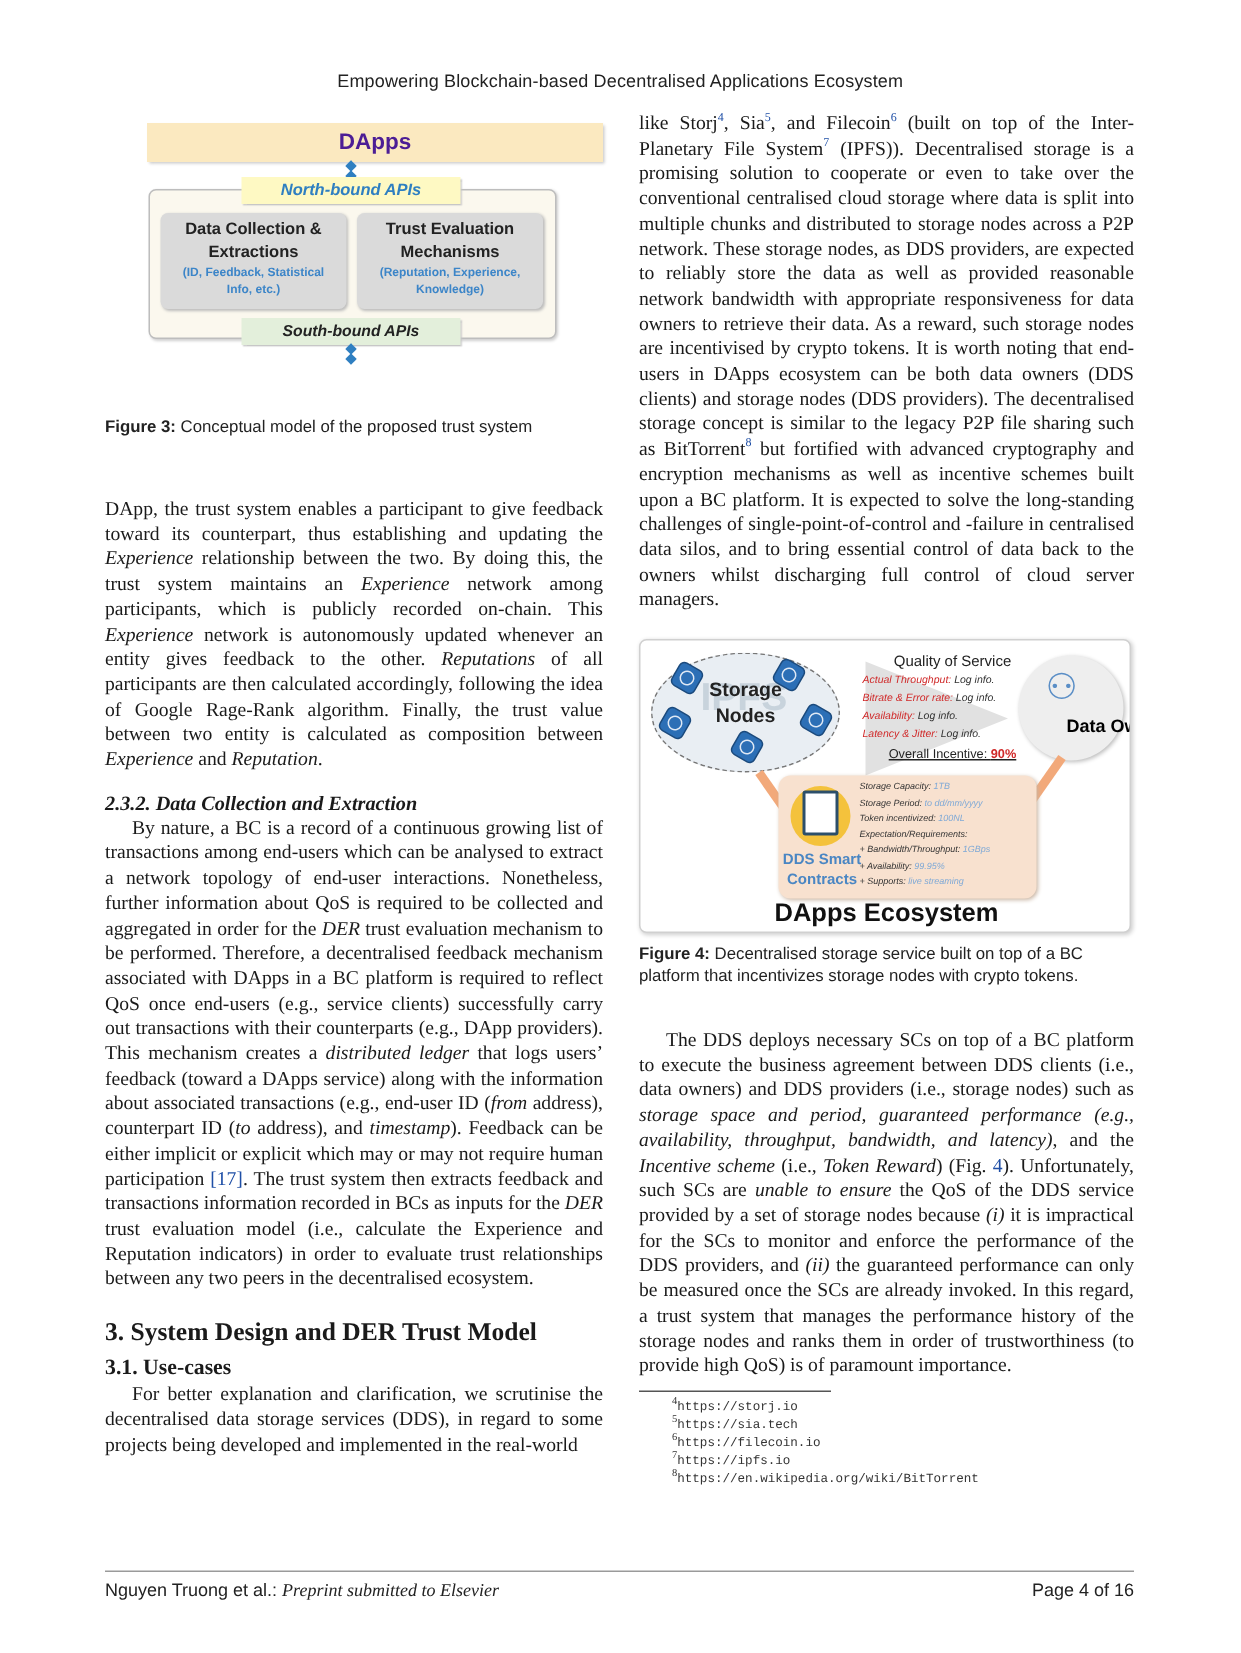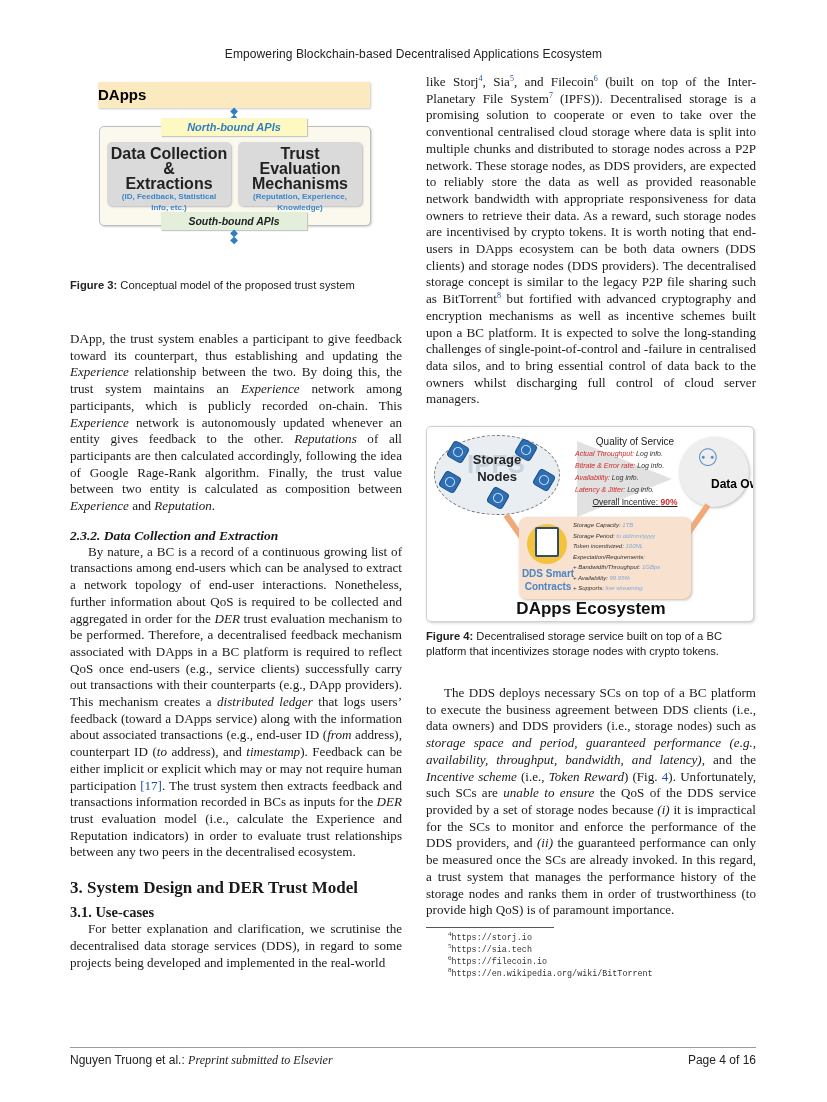--- a/index.html
+++ b/index.html
@@ -21,42 +21,42 @@
   }
   .body-text p { text-indent: 0; }
   .body-text p.indent { text-indent: 18px; }
   .body-text em { font-style: italic; }
   .ref { color: #1f4fa6; }
   sup { font-size: 8px; vertical-align: super; line-height: 0; }
 
   
   .fig3 { position: relative; width: 290px; height: 192px; margin-left: 28px; }
   .f3-dapps {
-    position: absolute; left: 0; top: 8px; width: 272px; height: 26px;
+    position: absolute; left: 0; top: 8px; width: 304px; height: 26px;
     background: #fbe9c0; box-shadow: 1px 1px 2px #c9c9c9;
     font-family: "Liberation Sans", sans-serif; font-weight: bold; font-size: 15px;
-    color: #000000; text-align: left; line-height: 26px;
+    color: #4c1d95; text-align: center; line-height: 26px;
   }
   .f3-outer {
     position: absolute; left: 1px; top: 52px; width: 272px; height: 100px;
     background: #fbf8ee; border: 1px solid #bdbdbd; border-radius: 5px;
     box-shadow: 1px 1px 2px #d0d0d0;
   }
   .f3-north {
     position: absolute; left: 63px; top: 44px; width: 146px; height: 18px;
     background: #fef9c3; box-shadow: 1px 1px 1px #c7c7c7;
     font-family: "Liberation Sans", sans-serif; font-weight: bold; font-style: italic;
     font-size: 11px; color: #2f7fc1; text-align: center; line-height: 18px;
   }
   .f3-box {
     position: absolute; top: 68px; width: 124px; height: 64px;
     background: #dadada; border-radius: 5px; box-shadow: 1px 1px 2px #bcbcbc;
     text-align: center; font-family: "Liberation Sans", sans-serif; padding-top: 4px;
   }
-  .f3-box .t { font-weight: bold; font-size: 16px; line-height: 15px; color: #222; }
+  .f3-box .t { font-weight: bold; font-size: 11px; line-height: 15px; color: #222; }
   .f3-box .s { font-weight: bold; font-size: 8px; line-height: 11px; color: #3c85c8; }
   .f3-box-left { left: 9px; }
   .f3-box-right { left: 140px; }
   .f3-south {
     position: absolute; left: 63px; top: 138px; width: 146px; height: 18px;
     background: #e3efdb; box-shadow: 1px 1px 1px #c7c7c7;
     font-family: "Liberation Sans", sans-serif; font-weight: bold; font-style: italic;
     font-size: 10.5px; color: #222; text-align: center; line-height: 18px;
   }
   .f3-bc {
@@ -265,19 +265,20 @@
 
   <div class="body-text" style="margin-top:26px;">
     <p class="indent"><span>The DDS deploys necessary SCs on top of a BC platform to execute the business agreement between DDS clients (i.e., data owners) and DDS providers (i.e., storage nodes) such as </span><em>storage space and period, guaranteed performance (e.g., availability, throughput, bandwidth, and latency)</em><span>, and the </span><em>Incentive scheme</em><span> (i.e., </span><em>Token Reward</em><span>) (Fig. </span><span class="ref">4</span><span>). Unfortunately, such SCs are </span><em>unable to ensure</em><span> the QoS of the DDS service provided by a set of storage nodes because </span><em>(i)</em><span> it is impractical for the SCs to monitor and enforce the performance of the DDS providers, and </span><em>(ii)</em><span> the guaranteed performance can only be measured once the SCs are already invoked. In this regard, a trust system that manages the performance history of the storage nodes and ranks them in order of trustworthiness (to provide high QoS) is of paramount importance.</span></p>
   </div>
 
   <div class="footnote-rule"></div>
   <div class="footnotes">
     <div><sup>4</sup><span>https://storj.io</span></div>
     <div><sup>5</sup><span>https://sia.tech</span></div>
     <div><sup>6</sup><span>https://filecoin.io</span></div>
+    <div><sup>7</sup><span>https://ipfs.io</span></div>
     <div><sup>8</sup><span>https://en.wikipedia.org/wiki/BitTorrent</span></div>
   </div>
 </div>
 
 <div class="footer-rule"></div>
 <div class="footer-left"><span>Nguyen Truong et al.: </span><em>Preprint submitted to Elsevier</em></div>
 <div class="footer-right">Page 4 of 16</div>
 
 </body></html>

